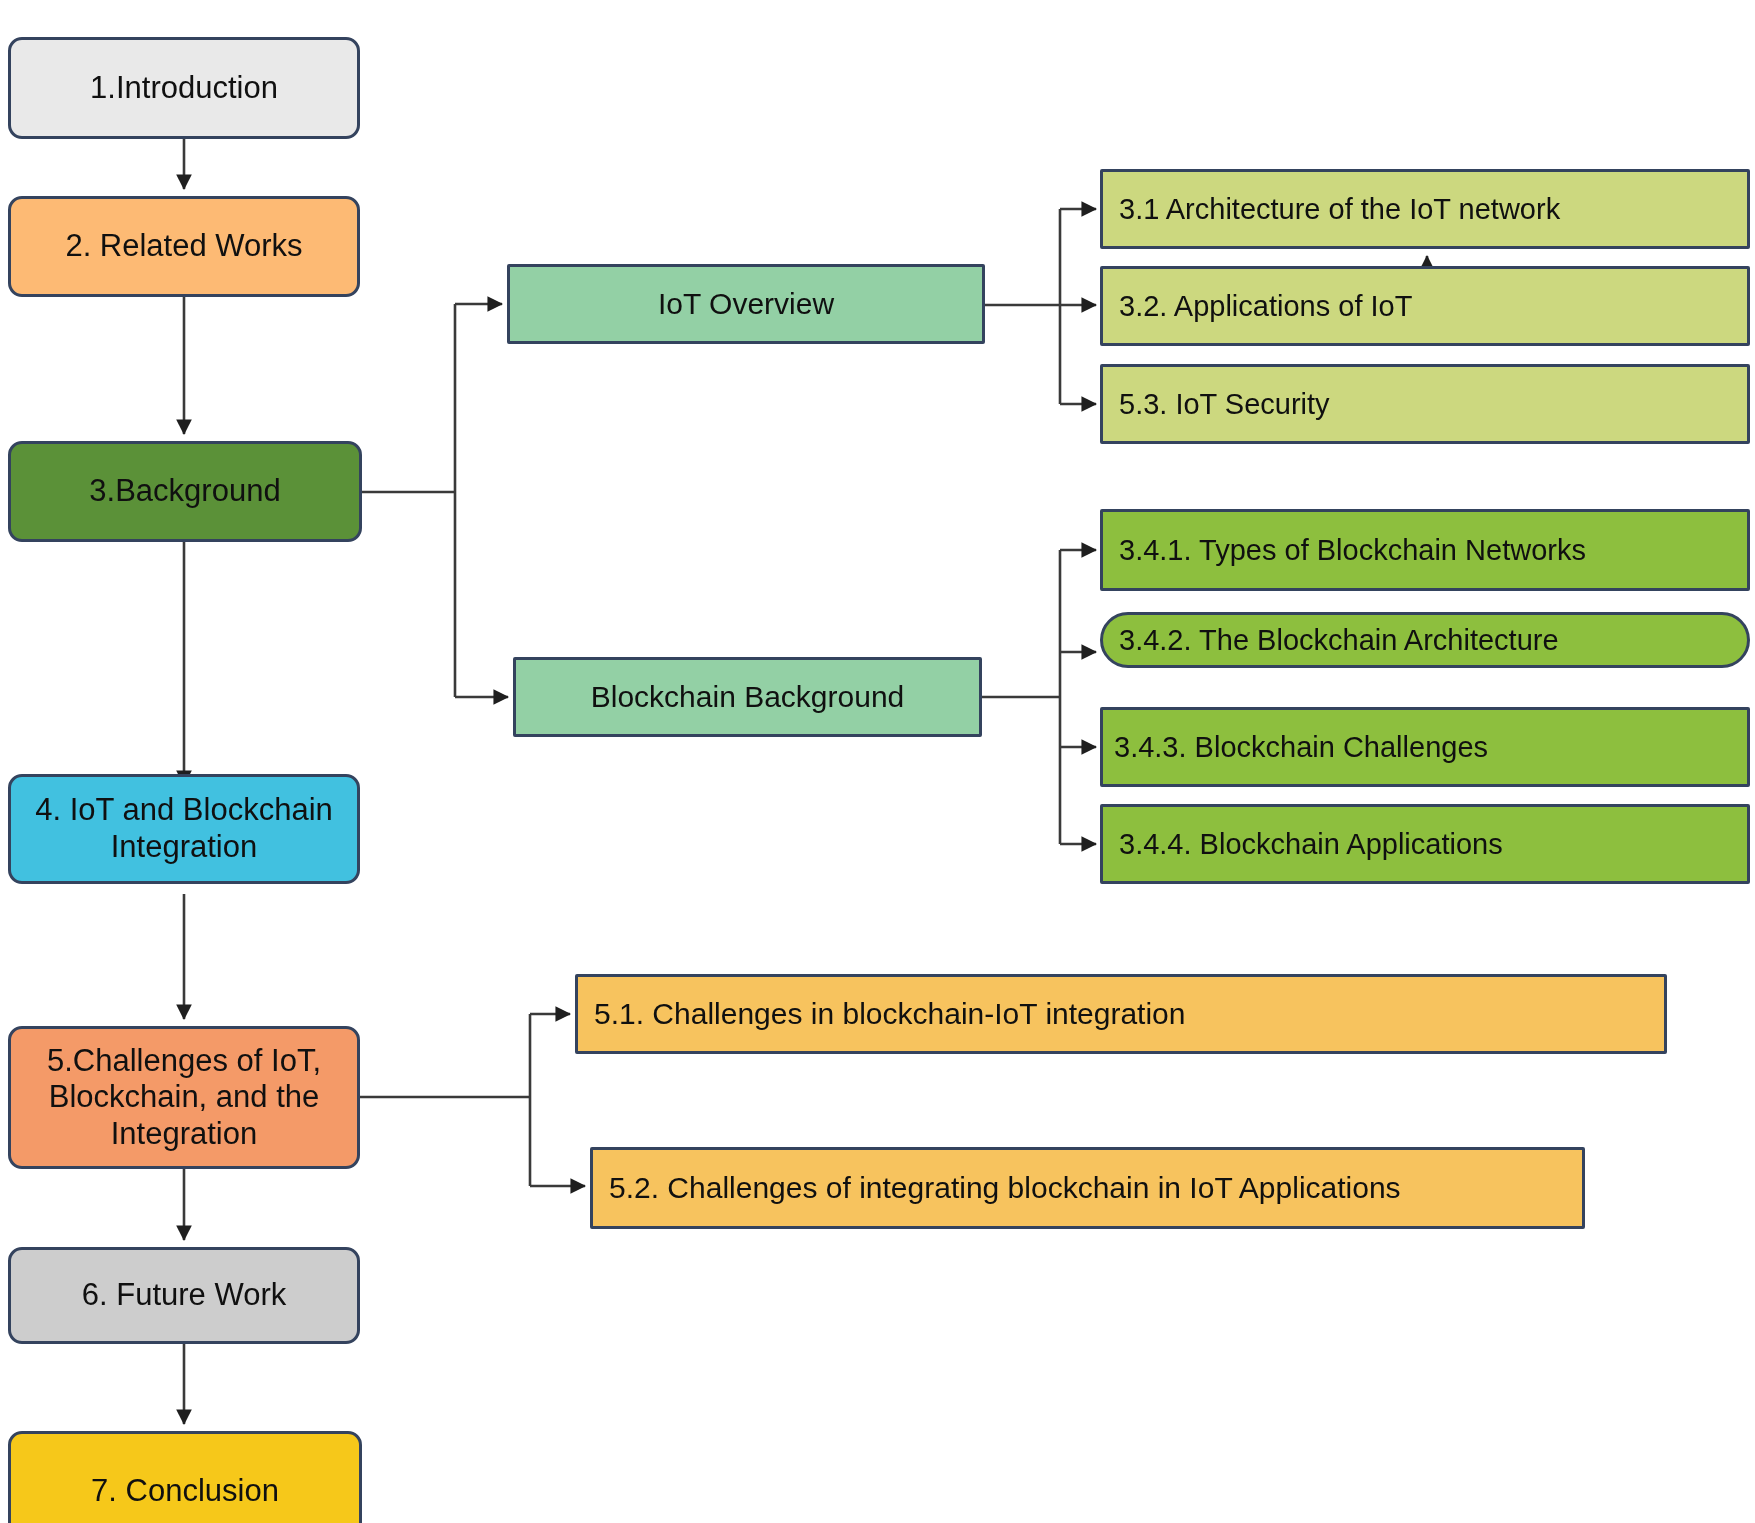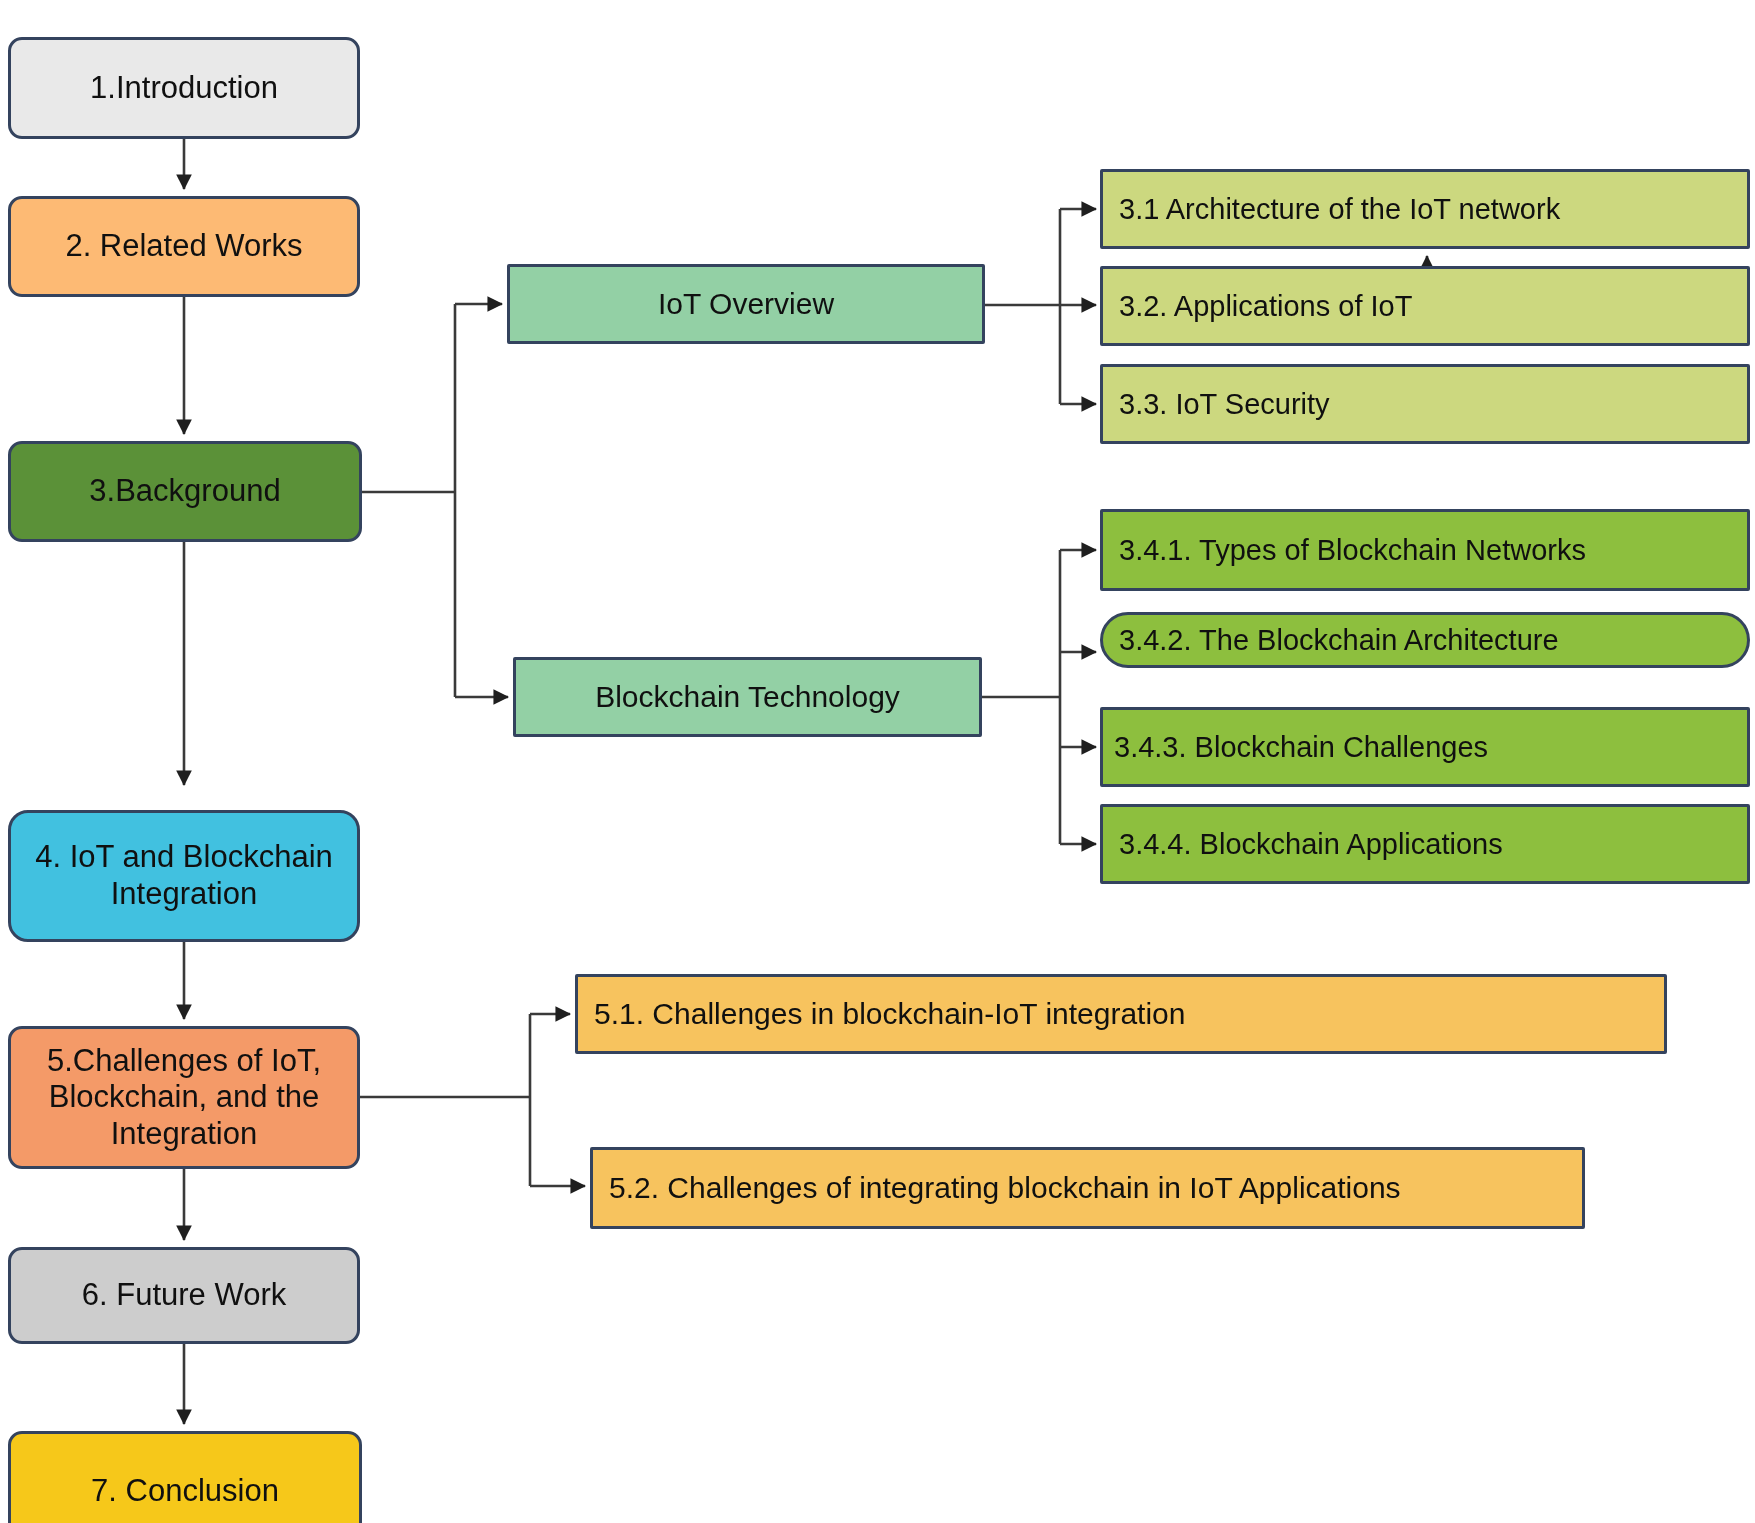--- a/index.html
+++ b/index.html
@@ -82,37 +82,37 @@
       <path d="M530,1152 L585,1152" marker-end="url(#ah)"></path>
     </g>
   </svg>
 
   <div class="node rounded leftcol" style="top: 3px; height: 102px; background-color: rgb(233, 233, 233);">1.Introduction</div>
 
   <div class="node rounded leftcol" style="top: 162px; height: 101px; background-color: #fdba74;">2. Related Works</div>
 
   <div class="node rounded leftcol" style="top: 407px; height: 101px; width: 354px; background-color: rgb(91, 145, 56);">3.Background</div>
 
-  <div class="node rounded leftcol" style="top: 776px; height: 132px; background-color: rgb(65, 193, 224); border-radius: 20px;">4.  IoT and Blockchain Integration</div>
+  <div class="node rounded leftcol" style="top: 740px; height: 110px; background-color: rgb(65, 193, 224);">4.  IoT and Blockchain Integration</div>
 
   <div class="node rounded leftcol" style="top: 992px; height: 143px; background-color: rgb(244, 154, 104);">5.Challenges of IoT, Blockchain, and the Integration</div>
 
   <div class="node rounded leftcol" style="top: 1213px; height: 97px; background-color: rgb(205, 205, 205);">6. Future Work</div>
 
   <div class="node rounded leftcol" style="top: 1397px; height: 120px; width: 354px; background-color: rgb(246, 200, 26);">7. Conclusion</div>
 
   <div class="node square midbox" style="left: 507px; top: 230px; width: 478px; height: 80px; background-color: rgb(147, 208, 165);">IoT Overview</div>
 
-  <div class="node square midbox" style="left: 513px; top: 623px; width: 469px; height: 80px; background-color: rgb(147, 208, 165);">Blockchain Technology</div>
+  <div class="node square midbox" style="left: 513px; top: 623px; width: 469px; height: 80px; background-color: rgb(147, 208, 165);">Blockchain Background</div>
 
   <div class="node square leaf" style="left: 1100px; top: 135px; width: 650px; height: 80px; background-color: rgb(204, 216, 127);">3.1 Architecture of the IoT network</div>
 
   <div class="node square leaf" style="left: 1100px; top: 232px; width: 650px; height: 80px; background-color: rgb(204, 216, 127);">3.2. Applications of IoT</div>
 
-  <div class="node square leaf" style="left: 1100px; top: 330px; width: 650px; height: 80px; background-color: rgb(204, 216, 127);">3.3. IoT Security</div>
+  <div class="node square leaf" style="left: 1100px; top: 330px; width: 650px; height: 80px; background-color: rgb(204, 216, 127);">5.3. IoT Security</div>
 
   <div class="node square leaf" style="left: 1100px; top: 475px; width: 650px; height: 82px; background-color: rgb(141, 191, 62);">3.4.1. Types of Blockchain Networks</div>
 
   <div class="node square leaf" style="left: 1100px; top: 578px; width: 650px; height: 56px; background-color: rgb(141, 191, 62); border-radius: 28px;">3.4.2. The Blockchain Architecture</div>
 
   <div class="node square leaf" style="left: 1100px; top: 673px; width: 650px; height: 80px; background-color: rgb(141, 191, 62); padding-left: 11px;">3.4.3. Blockchain Challenges</div>
 
   <div class="node square leaf" style="left: 1100px; top: 770px; width: 650px; height: 80px; background-color: rgb(141, 191, 62);">3.4.4. Blockchain Applications</div>
 
   <div class="node square leaf" style="left: 575px; top: 940px; width: 1092px; height: 80px; font-size: 30px; background-color: rgb(247, 195, 94);">5.1. Challenges in blockchain-IoT integration</div>

